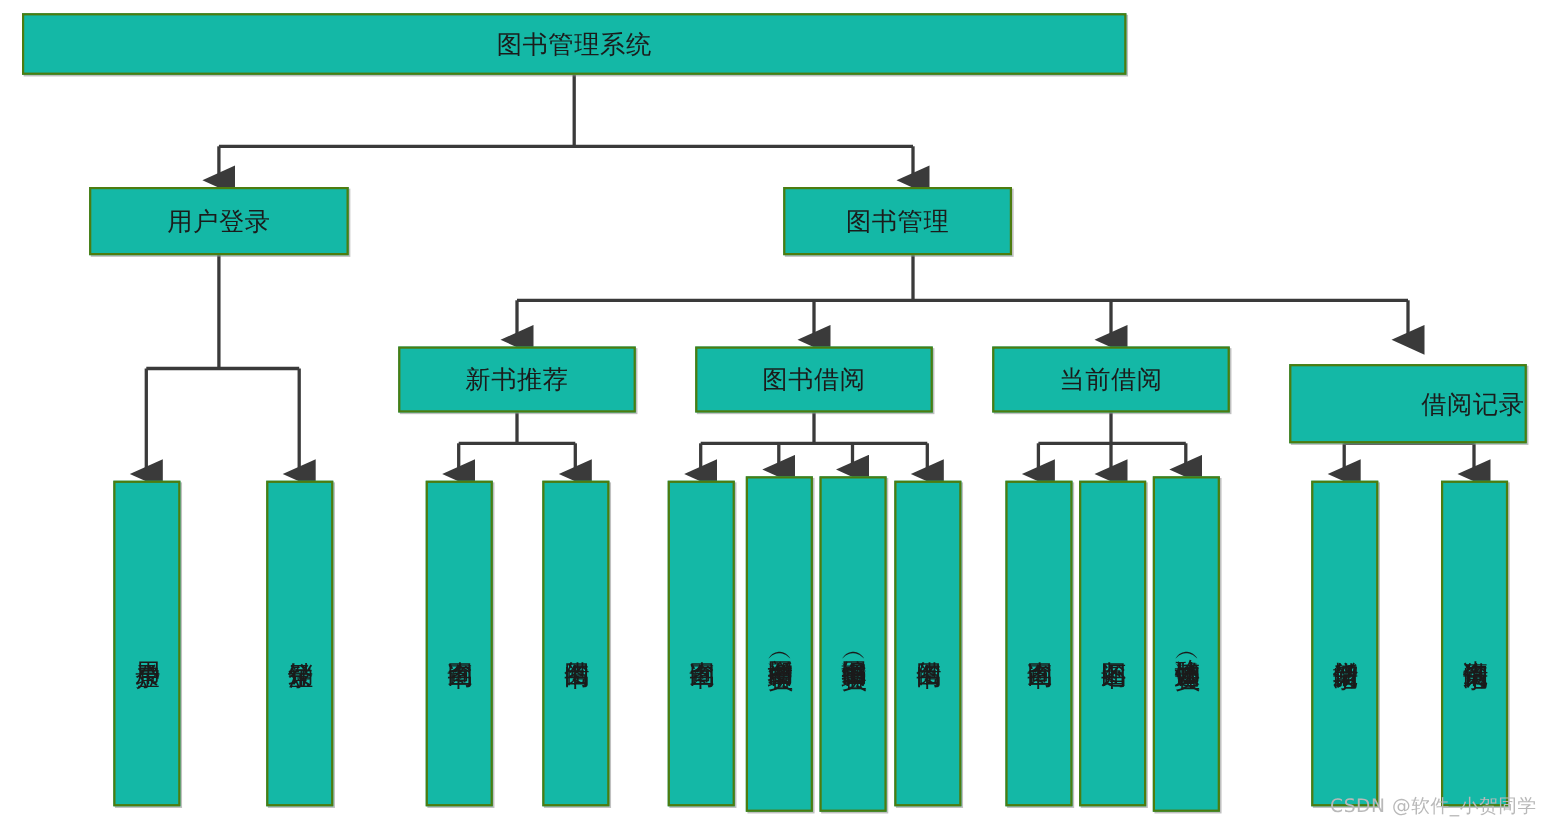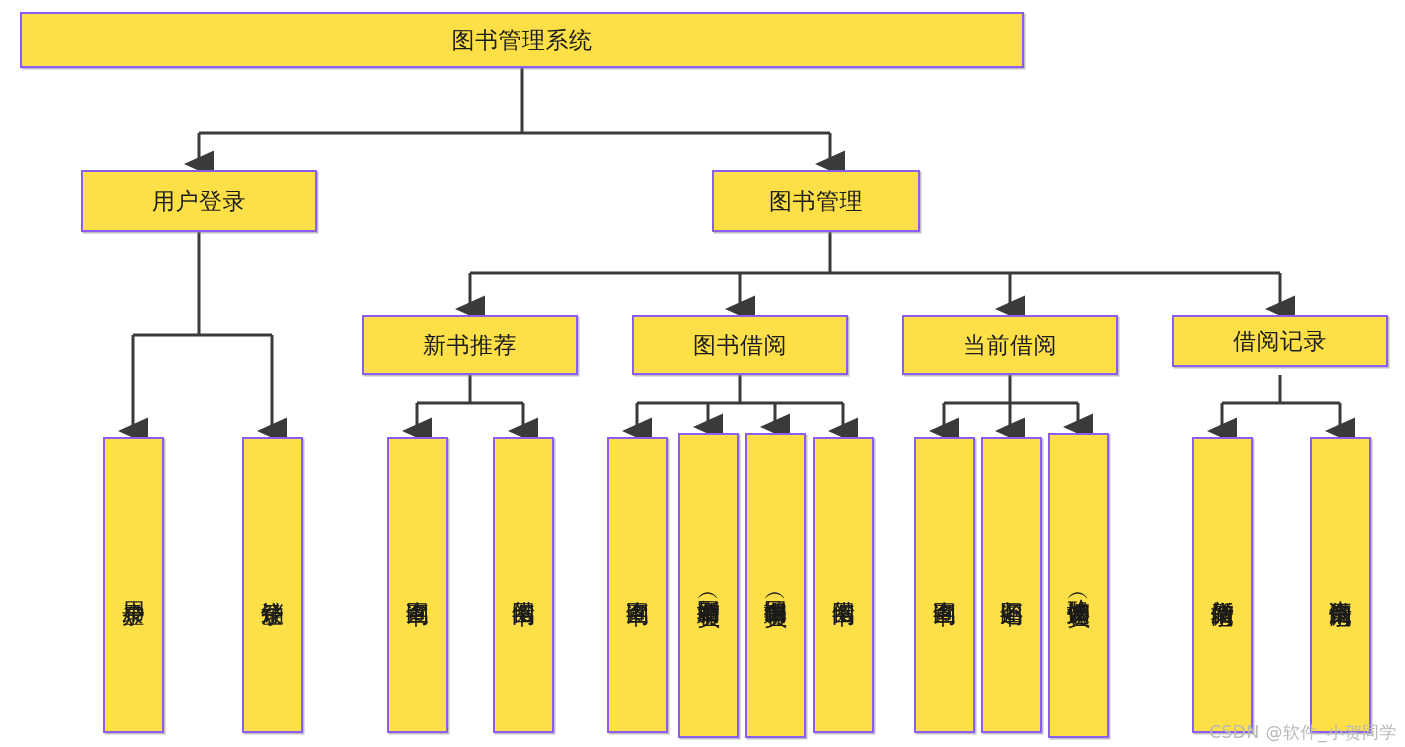--- a/index.html
+++ b/index.html
@@ -21,22 +21,22 @@
     position: absolute;
     left: 0;
     top: 0;
     width: 1405px;
     height: 747px;
     pointer-events: none;
   }
   .node {
     position: absolute;
     box-sizing: border-box;
-    background: #fde047;
-    border: 2px solid #8b5cf6;
+    background: #14b8a6;
+    border: 2px solid #4d7c0f;
     box-shadow: 1.5px 1.5px 0 rgba(140,140,140,0.55);
     display: flex;
     align-items: center;
     justify-content: center;
     color: #1b1b1b;
   }
   .node.horiz {
     font-size: 23px;
     letter-spacing: 0.5px;
   }
@@ -132,21 +132,21 @@
 
   <div class="node horiz" style="left:362px; top:315px; width:216px; height:60px;">
     <span>新书推荐</span>
   </div>
   <div class="node horiz" style="left:902px; top:315px; width:216px; height:60px;">
     <span>当前借阅</span>
   </div>
   <div class="node horiz" style="left:632px; top:315px; width:216px; height:60px;">
     <span>图书借阅</span>
   </div>
-  <div class="node horiz" style="left:1172px; top:315px; width:216px; height:52px;">
+  <div class="node horiz" style="left:1172px; top:331px; width:216px; height:72px;justify-content:flex-end;">
     <span>借阅记录</span>
   </div>
 
   <div class="node vert" style="left:103px; top:437px; width:61px; height:296px;">
     <span class="vtext">用户登录</span>
   </div>
   <div class="node vert" style="left:242px; top:437px; width:61px; height:296px;">
     <span class="vtext">注销登录</span>
   </div>
 

